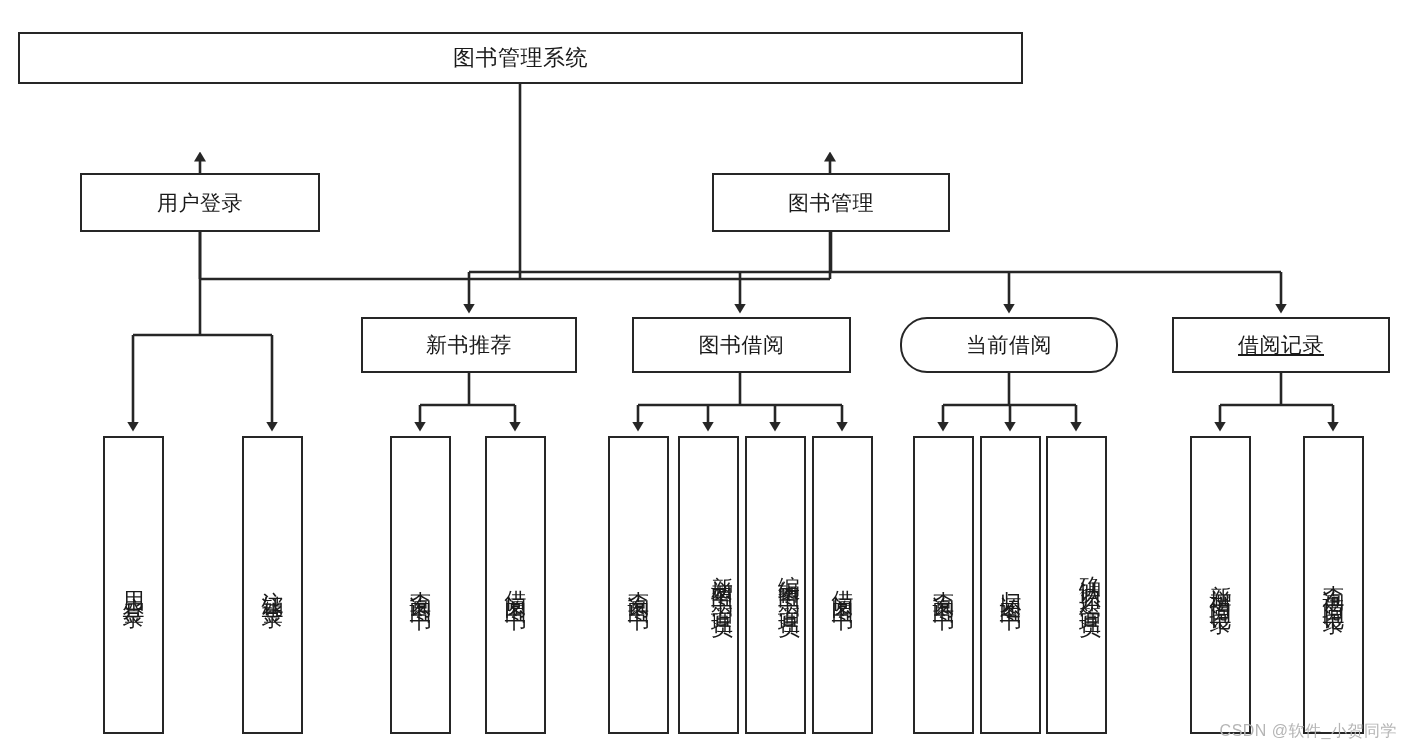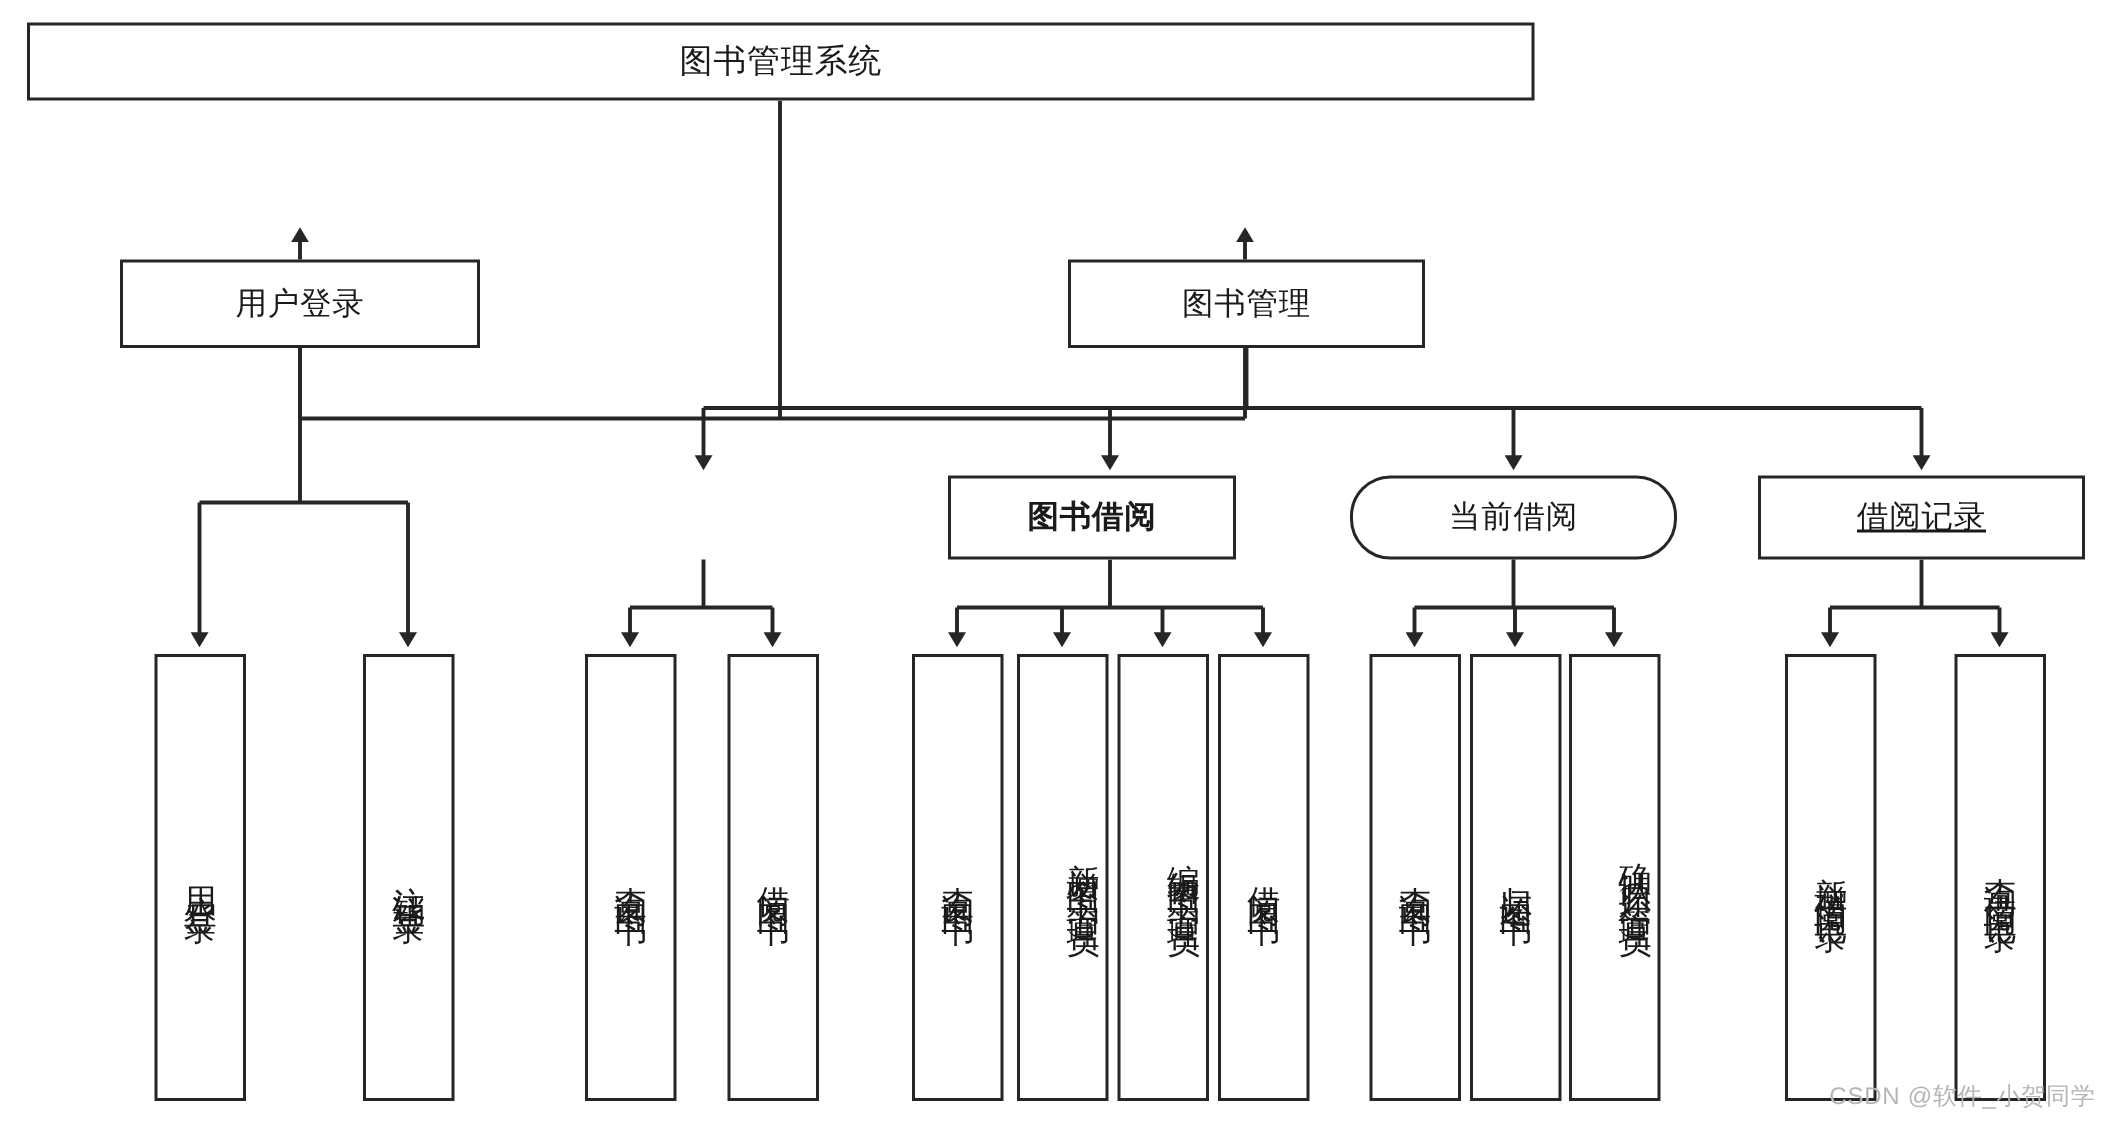--- a/index.html
+++ b/index.html
@@ -36,20 +36,21 @@
     justify-content: center;
     color: #1a1a1a;
   }
   .node-h {
     font-size: 21px;
     line-height: 1.1;
     letter-spacing: 0.5px;
   }
   .node-root {
     font-size: 22px;
+    margin-top: 17px;
   }
   .node-v {
     writing-mode: vertical-rl;
     text-orientation: upright;
     align-items: flex-start;
     justify-content: center;
     font-size: 22px;
     letter-spacing: 6px;
     padding-top: 6px;
     padding-bottom: 6px;
@@ -162,21 +163,24 @@
     <span>图书管理系统</span>
   </div>
 
   <div class="node node-h" style="left:80px; top:173px; width:240px; height:59px;">
     <span>用户登录</span>
   </div>
   <div class="node node-h" style="left:712px; top:173px; width:238px; height:59px;">
     <span>图书管理</span>
   </div>
 
-  <div class="node node-h" style="left:632px; top:317px; width:192px; height:56px;font-weight:bold;">
+  <div class="node node-h" style="left:361px; top:317px; width:216px; height:56px;">
+    <span>新书推荐</span>
+  </div>
+  <div class="node node-h" style="left:632px; top:317px; width:219px; height:56px;">
     <span>图书借阅</span>
   </div>
   <div class="node node-h" style="left:900px; top:317px; width:218px; height:56px;border-radius:27px;">
     <span>当前借阅</span>
   </div>
   <div class="node node-h" style="left:1172px; top:317px; width:218px; height:56px;text-decoration:underline;">
     <span>借阅记录</span>
   </div>
 
   <div class="node node-v centered" style="left:103px; top:436px; width:61px; height:298px;">

